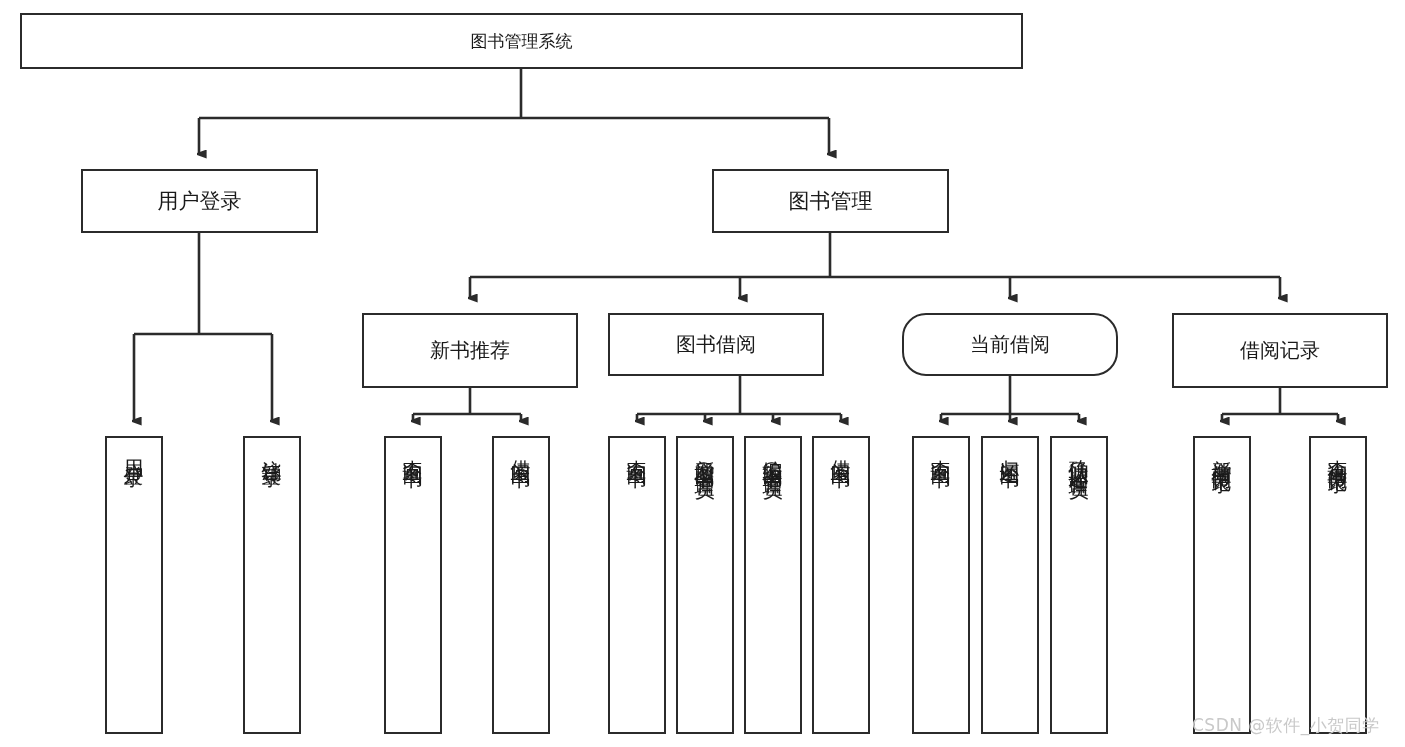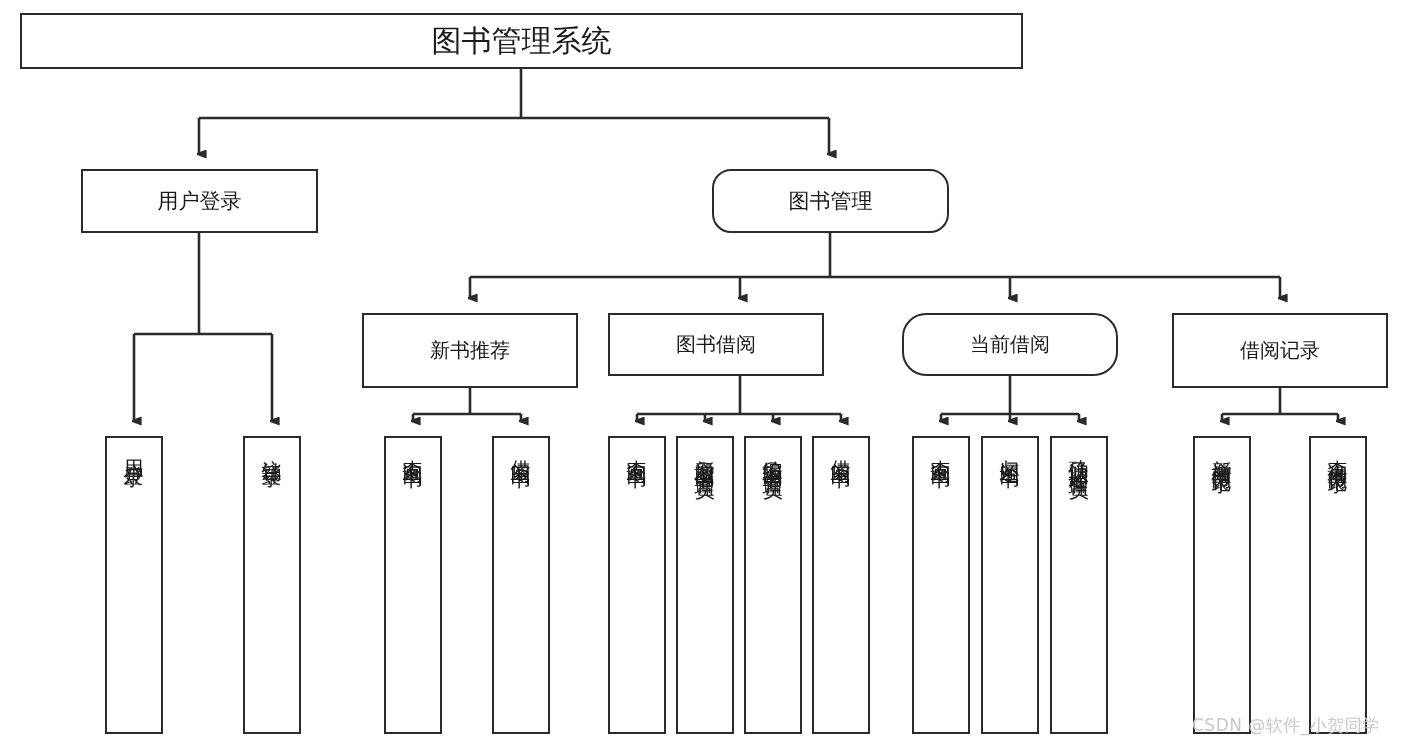--- a/index.html
+++ b/index.html
@@ -33,21 +33,21 @@
     display: flex;
     align-items: center;
     justify-content: center;
     text-align: center;
     color: #1a1a1a;
   }
   .node .label {
     display: block;
     line-height: 1.18;
   }
-  .node.root .label  { font-size: 30px; }
+  .node.root .label  { font-size: 17px; }
   .node.lvl1 .label  { font-size: 21px; }
   .node.lvl2 .label  { font-size: 20px; }
   .node.leaf {
     align-items: flex-start;
     padding-top: 6px;
   }
   .node.leaf .label {
     font-size: 20px;
     writing-mode: vertical-rl;
     text-orientation: upright;
@@ -118,21 +118,21 @@
     </g>
   </svg>
 
   <div class="node root" style="left:20px; top:13px; width:1003px; height:56px;">
     <span class="label">图书管理系统</span>
   </div>
 
   <div class="node lvl1" style="left:81px; top:169px; width:237px; height:64px;">
     <span class="label">用户登录</span>
   </div>
-  <div class="node lvl1" style="left:712px; top:169px; width:237px; height:64px;border-radius:19px;">
+  <div class="node lvl1" style="left:712px; top:169px; width:237px; height:64px;">
     <span class="label">图书管理</span>
   </div>
 
   <div class="node lvl2" style="left:362px; top:313px; width:216px; height:75px;">
     <span class="label">新书推荐</span>
   </div>
   <div class="node lvl2" style="left:608px; top:313px; width:216px; height:63px;">
     <span class="label">图书借阅</span>
   </div>
   <div class="node lvl2" style="left:902px; top:313px; width:216px; height:63px;border-radius:24px;">

